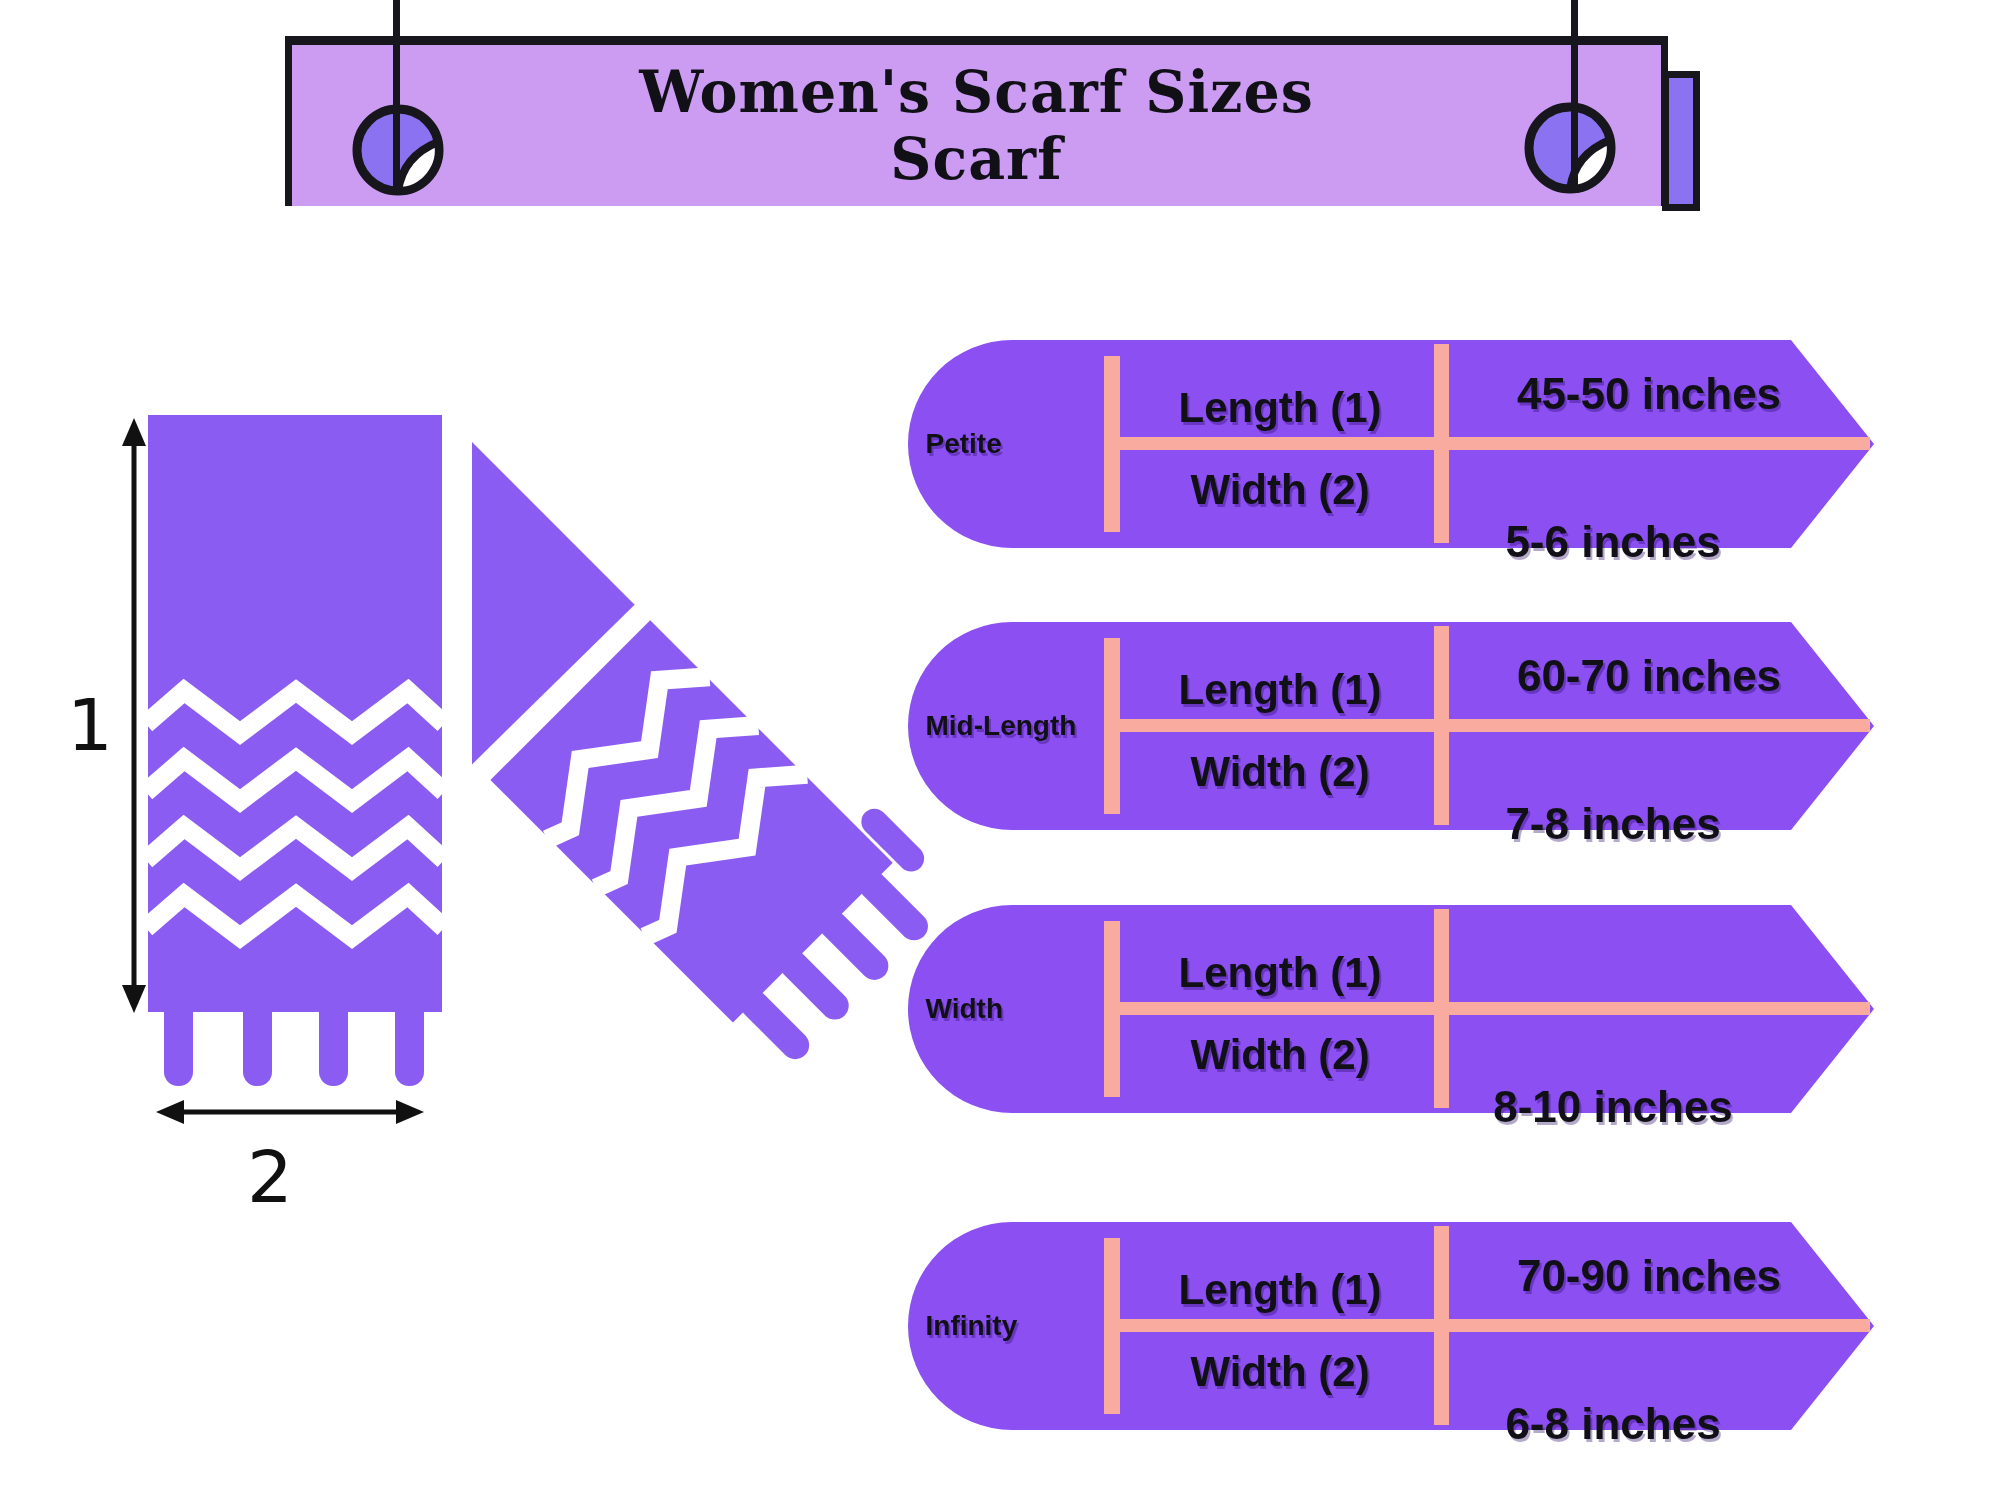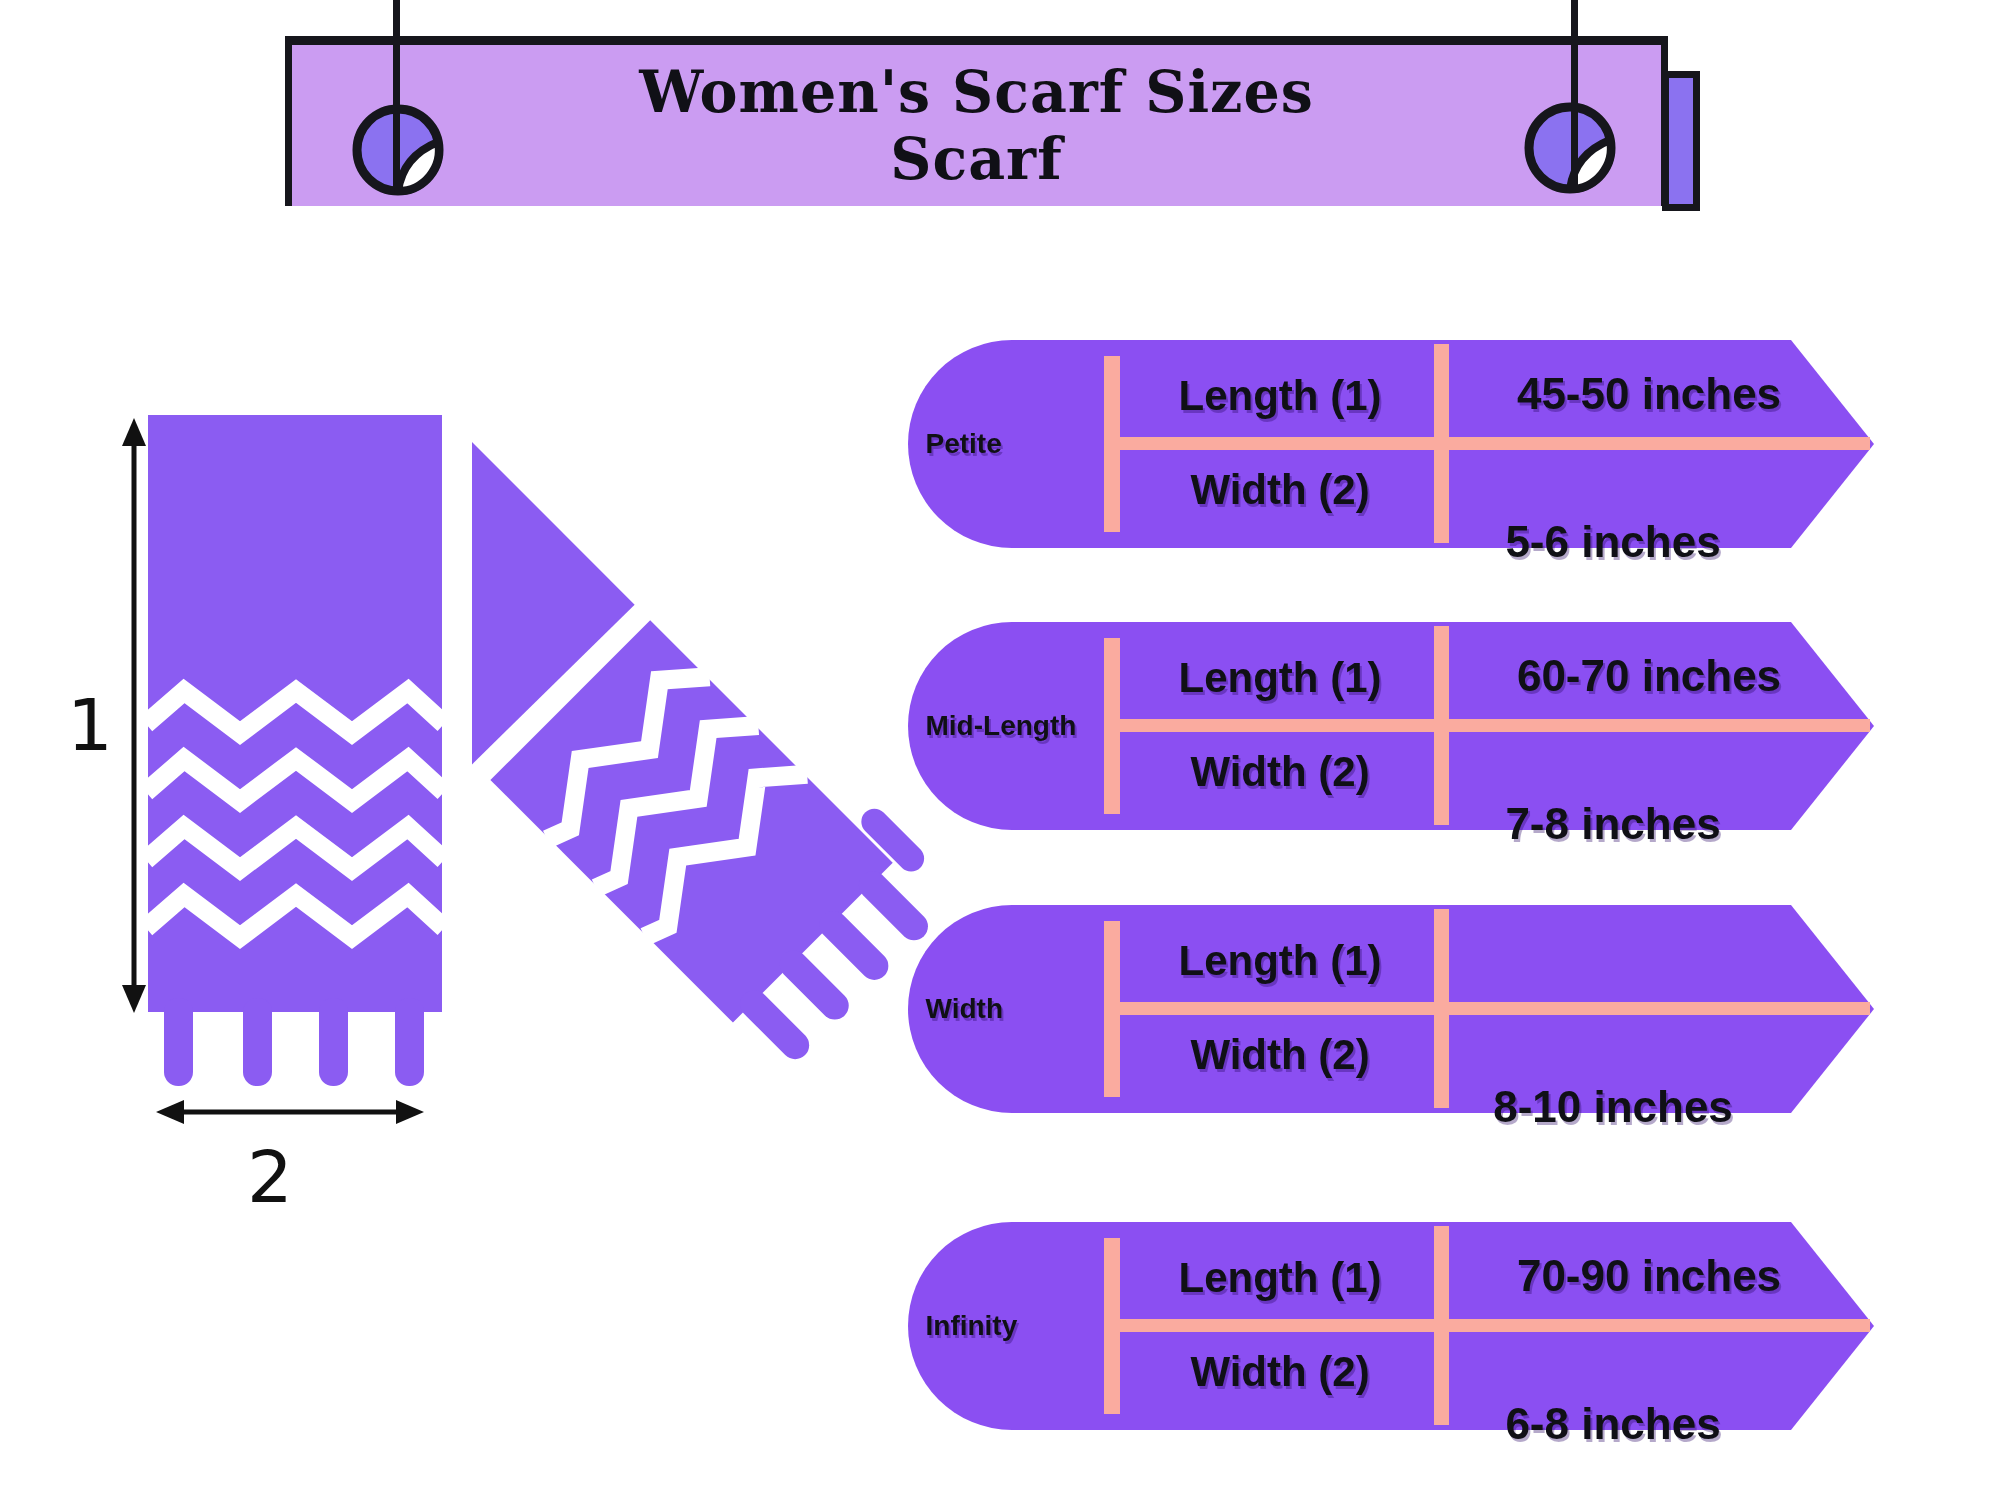--- a/index.html
+++ b/index.html
@@ -55,21 +55,21 @@
     position:absolute;transform:translate(-50%,-50%);
     color:var(--text);font-weight:700;white-space:nowrap;
     text-shadow:2px 3px 0 rgba(44,10,104,0.35);
   }
   .row-name{
     left:120px;top:104px;width:205px;white-space:normal;
     font-size:28px;line-height:1.18;
   }
   .cell-label{font-size:42px;}
   .cell-value{font-size:44px;}
-  .pos-l1{left:372px;top:56px;}
+  .pos-l1{left:372px;top:68px;}
   .pos-v1{left:705px;top:54px;margin-left:36px;}
   .pos-l2{left:372px;top:150px;}
   .pos-v2{left:705px;top:159px;margin-top:43px;}
   .row1{top:340px;} .row2{top:622px;} .row3{top:905px;} .row4{top:1222px;}
 </style>
 </head>
 <body>
 
 <div class="canvas">
 

